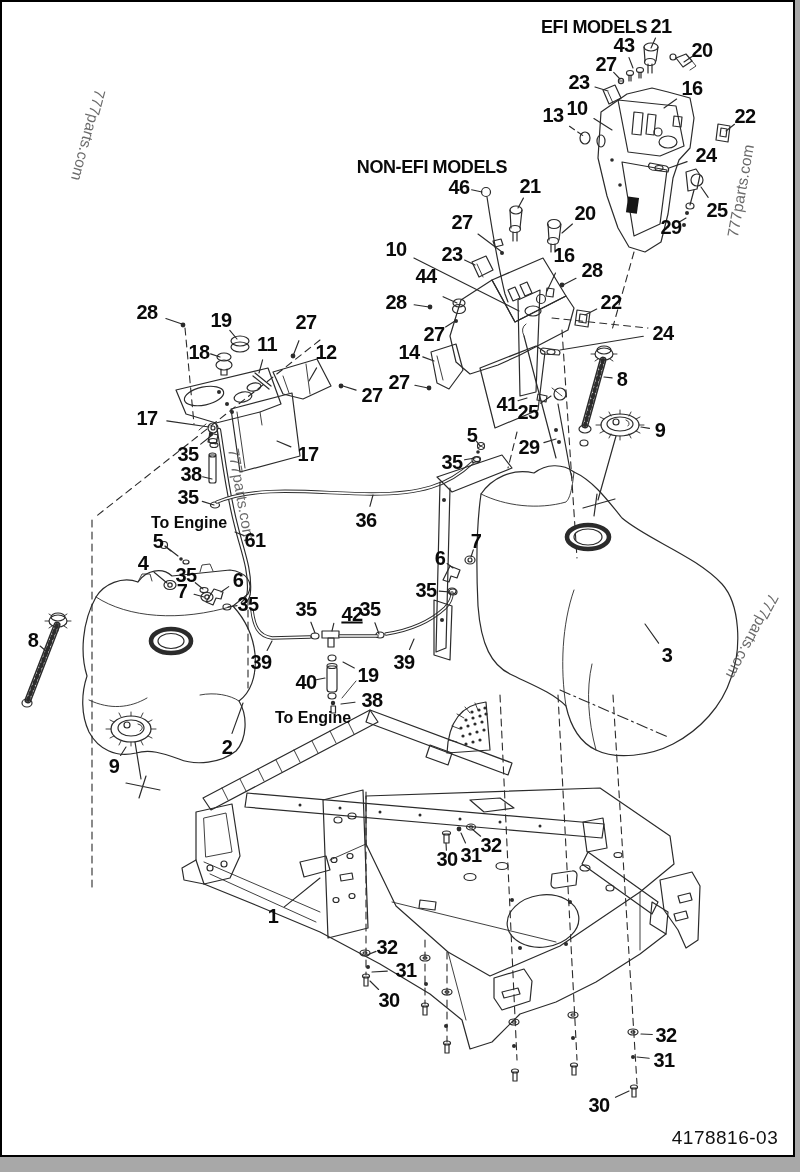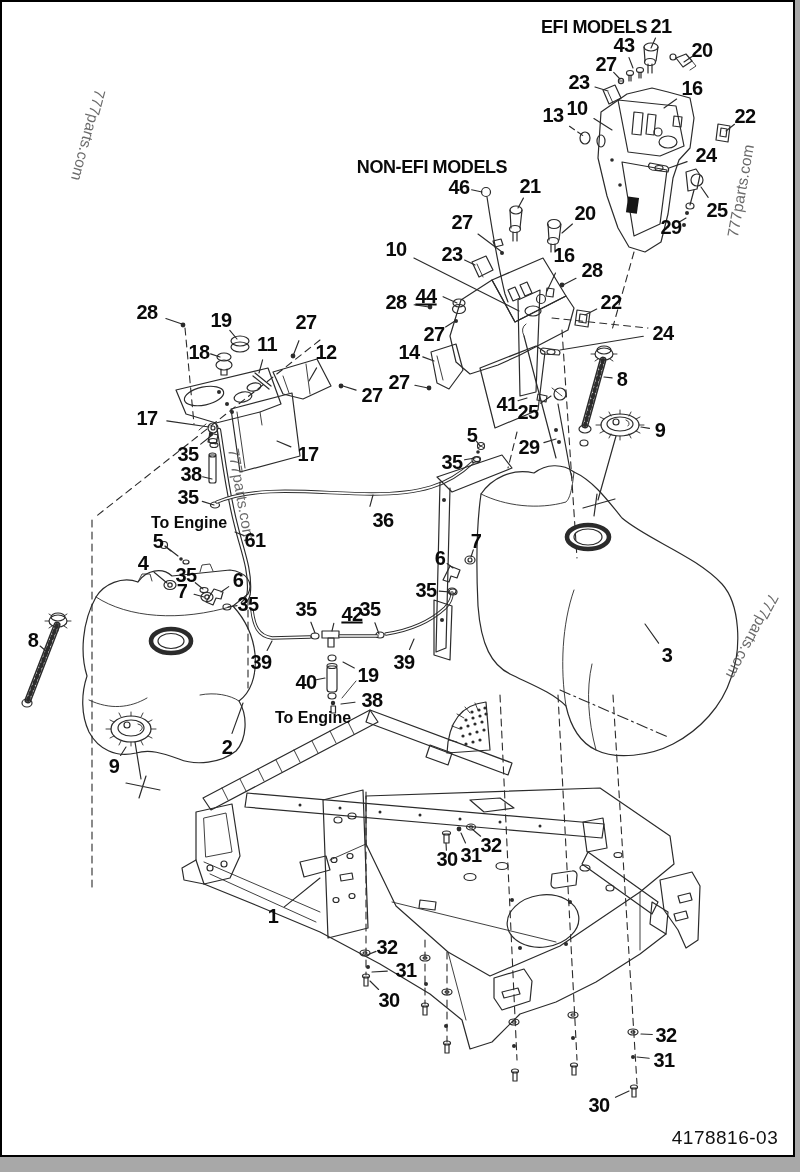--- a/index.html
+++ b/index.html
@@ -523,21 +523,21 @@
     <span class="callout" style="left: 717px; top: 210px;">25</span>
     <span class="callout" style="left: 671px; top: 227px;">29</span>
     <span class="callout" style="left: 459px; top: 187px;">46</span>
     <span class="callout" style="left: 530px; top: 186px;">21</span>
     <span class="callout" style="left: 462px; top: 222px;">27</span>
     <span class="callout" style="left: 585px; top: 213px;">20</span>
     <span class="callout" style="left: 396px; top: 249px;">10</span>
     <span class="callout" style="left: 452px; top: 254px;">23</span>
     <span class="callout" style="left: 564px; top: 255px;">16</span>
     <span class="callout" style="left: 592px; top: 270px;">28</span>
-    <span class="callout" style="left: 426px; top: 296px; text-decoration: underline;">44</span>
+    <span class="callout" style="left: 426px; top: 276px;">44</span>
     <span class="callout" style="left: 396px; top: 302px;">28</span>
     <span class="callout" style="left: 611px; top: 302px;">22</span>
     <span class="callout" style="left: 663px; top: 333px;">24</span>
     <span class="callout" style="left: 434px; top: 334px;">27</span>
     <span class="callout" style="left: 409px; top: 352px;">14</span>
     <span class="callout" style="left: 399px; top: 382px;">27</span>
     <span class="callout" style="left: 507px; top: 404px;">41</span>
     <span class="callout" style="left: 622px; top: 379px;">8</span>
     <span class="callout" style="left: 528px; top: 412px;">25</span>
     <span class="callout" style="left: 472px; top: 435px;">5</span>
@@ -553,21 +553,21 @@
     <span class="callout" style="left: 199px; top: 352px;">18</span>
     <span class="callout" style="left: 267px; top: 344px;">11</span>
     <span class="callout" style="left: 306px; top: 322px;">27</span>
     <span class="callout" style="left: 326px; top: 352px;">12</span>
     <span class="callout" style="left: 372px; top: 395px;">27</span>
     <span class="callout" style="left: 147px; top: 418px;">17</span>
     <span class="callout" style="left: 308px; top: 454px;">17</span>
     <span class="callout" style="left: 188px; top: 454px;">35</span>
     <span class="callout" style="left: 191px; top: 474px;">38</span>
     <span class="callout" style="left: 188px; top: 497px;">35</span>
-    <span class="callout" style="left: 366px; top: 520px; margin-left: 17px;">36</span>
+    <span class="callout" style="left: 366px; top: 520px;">36</span>
     <span class="callout" style="left: 255px; top: 540px;">61</span>
     <span class="callout" style="left: 158px; top: 541px;">5</span>
     <span class="callout" style="left: 143px; top: 563px;">4</span>
     <span class="callout" style="left: 186px; top: 575px;">35</span>
     <span class="callout" style="left: 182px; top: 591px;">7</span>
     <span class="callout" style="left: 238px; top: 580px;">6</span>
     <span class="callout" style="left: 248px; top: 604px;">35</span>
     <span class="callout" style="left: 33px; top: 640px;">8</span>
     <span class="callout" style="left: 114px; top: 766px;">9</span>
     <span class="callout" style="left: 227px; top: 747px;">2</span>

